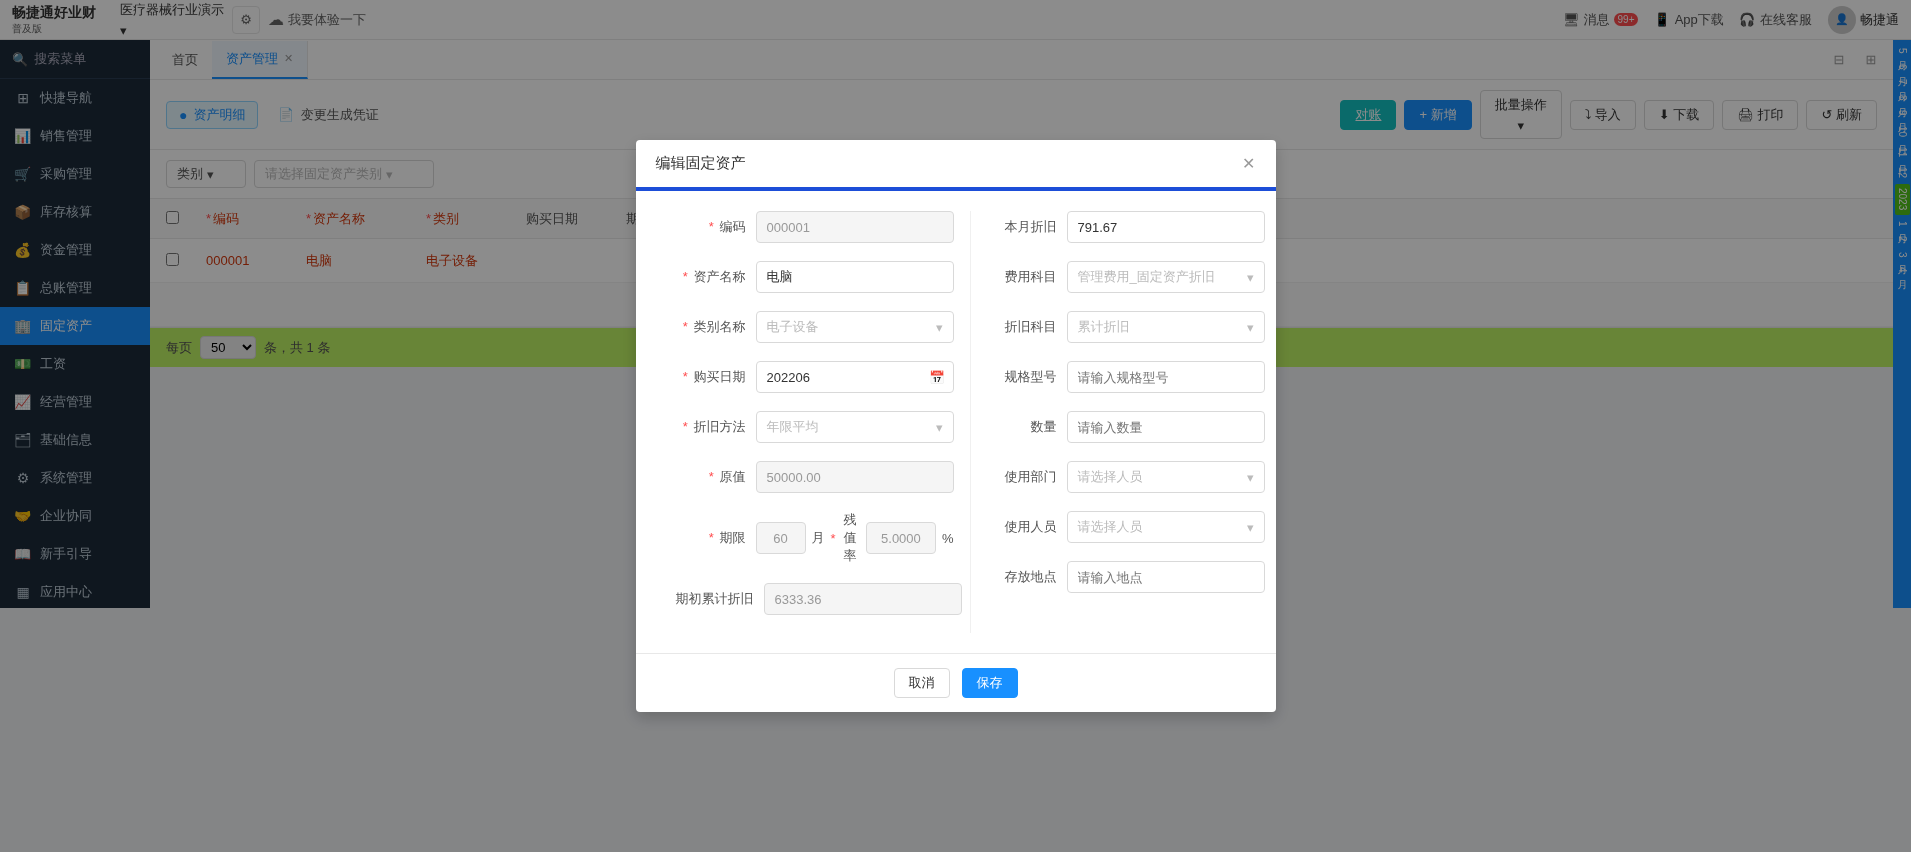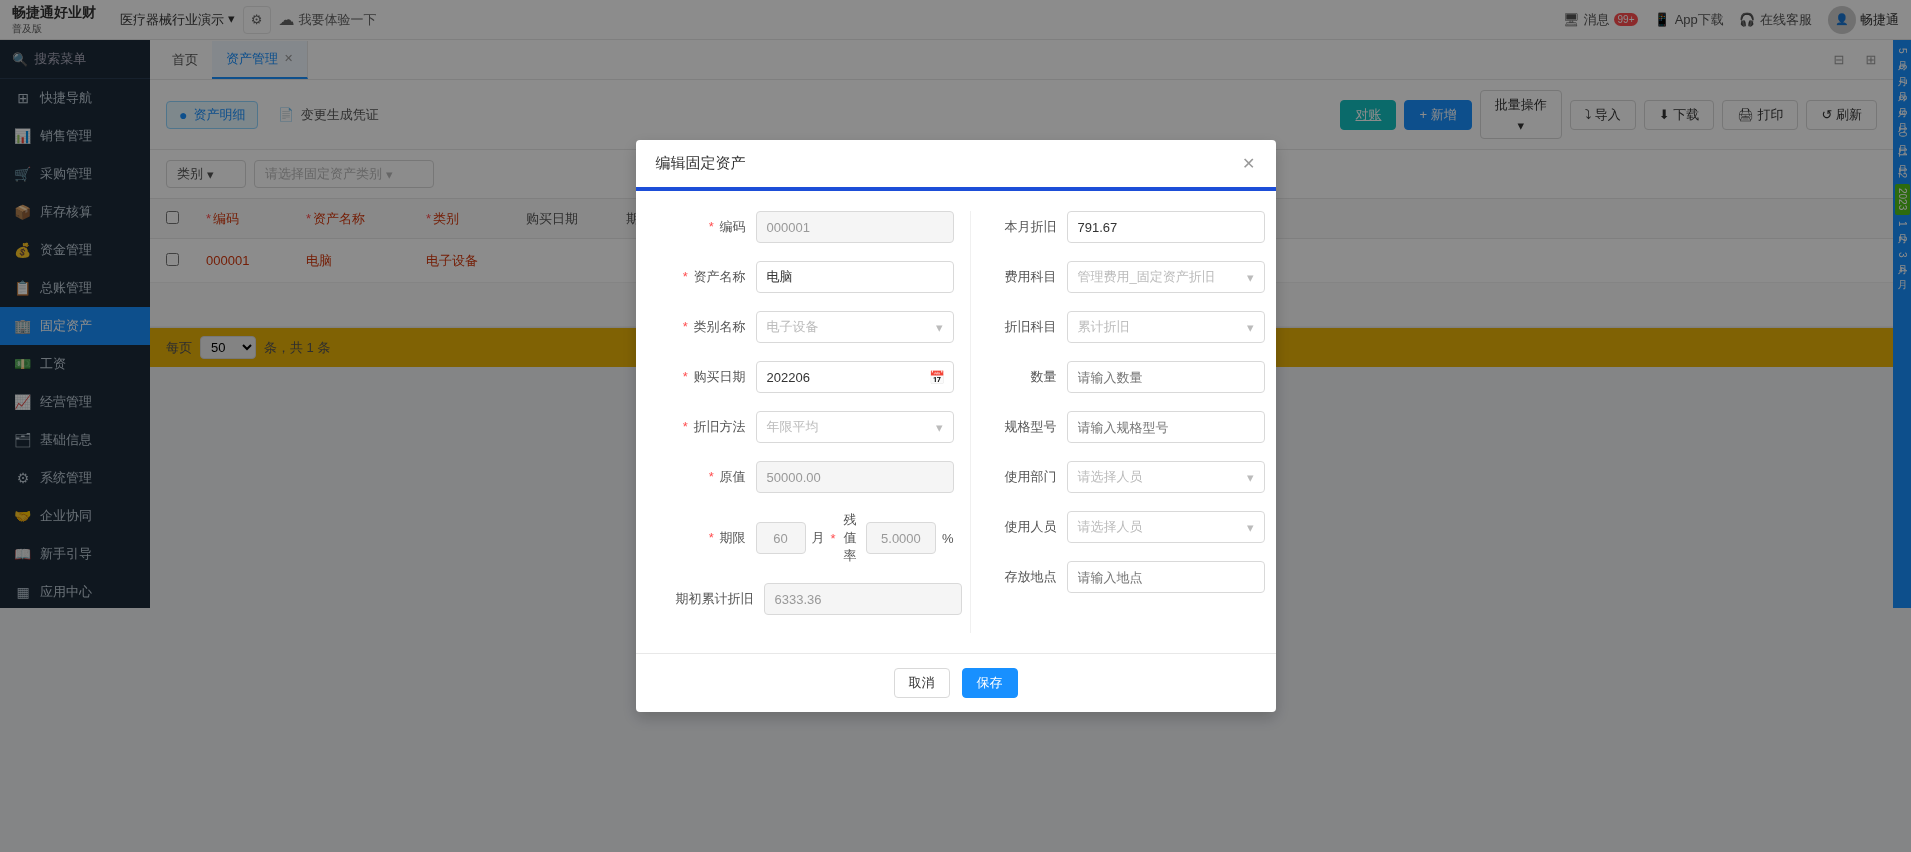--- a/index.html
+++ b/index.html
@@ -12,21 +12,21 @@
     .sidebar { width: 150px; background: #1c2b3a; flex-shrink: 0; display: flex; flex-direction: column; overflow-y: auto; }
     .content-area { flex: 1; display: flex; flex-direction: column; overflow: hidden; background: #f0f2f5; }
     .tab-bar { display: flex; align-items: center; background: #fff; border-bottom: 1px solid #e8e8e8; height: 40px; padding: 0 8px; flex-shrink: 0; }
     .main-content { flex: 1; overflow: auto; padding: 0; position: relative; }
     
     
     .top-bar-left { display: flex; align-items: center; gap: 8px; }
     .logo-area { display: flex; flex-direction: column; align-items: flex-start; margin-right: 16px; }
     .logo-text { font-size: 14px; font-weight: bold; color: #333; }
     .logo-sub { font-size: 10px; color: #666; }
-    .company-selector { display: flex; gap: 4px; font-size: 13px; color: #333; cursor: pointer; }
+    .company-selector { display: flex; gap: 4px; font-size: 13px; color: #333; cursor: pointer; flex-direction: column; }
     .settings-icon-btn { width: 28px; height: 28px; border-radius: 4px; border: 1px solid #e8e8e8; display: flex; align-items: center; justify-content: center; cursor: pointer; color: #666; }
     .experience-btn { display: flex; align-items: center; gap: 4px; color: #666; font-size: 13px; cursor: pointer; }
     .top-bar-right { margin-left: auto; display: flex; align-items: center; gap: 16px; }
     .top-bar-action { display: flex; align-items: center; gap: 4px; color: #555; font-size: 13px; cursor: pointer; }
     .badge { background: #ff4d4f; color: #fff; font-size: 10px; padding: 1px 4px; border-radius: 8px; }
     .user-info { display: flex; align-items: center; gap: 4px; }
     .user-avatar { width: 28px; height: 28px; border-radius: 50%; background: #ccc; display: flex; align-items: center; justify-content: center; color: #fff; font-size: 11px; }
     
     
     .sidebar-search { display: flex; align-items: center; gap: 6px; padding: 10px 12px; color: #aab; font-size: 13px; cursor: pointer; border-bottom: 1px solid #2a3d52; }
@@ -66,21 +66,21 @@
     .col-name { width: 120px; flex-shrink: 0; color: #d4380d; }
     .col-type { width: 100px; flex-shrink: 0; color: #d4380d; }
     .col-date { width: 100px; flex-shrink: 0; }
     .col-period { width: 80px; flex-shrink: 0; }
     .col-value { width: 100px; flex-shrink: 0; }
     .col-depreciation { width: 110px; flex-shrink: 0; }
     .col-accum { width: 120px; flex-shrink: 0; }
     .col-netval { width: 100px; flex-shrink: 0; }
     .col-actions { flex: 1; }
     .required-star { color: #ff4d4f; margin-right: 2px; }
-    .table-footer { display: flex; align-items: center; padding: 8px 16px; background: #eab308; border-top: 1px solid #e8e8e8; gap: 8px; font-size: 13px; color: #555; }
+    .table-footer { display: flex; align-items: center; padding: 8px 16px; background: #bef264; border-top: 1px solid #e8e8e8; gap: 8px; font-size: 13px; color: #555; }
     .page-select { padding: 2px 6px; border: 1px solid #d9d9d9; border-radius: 4px; font-size: 13px; }
     
     
     .right-mini { width: 18px; background: #1890ff; display: flex; flex-direction: column; align-items: center; padding: 4px 0; gap: 2px; flex-shrink: 0; }
     .right-mini-item { color: #fff; font-size: 10px; writing-mode: vertical-rl; padding: 4px 2px; cursor: pointer; }
     
     
     .modal-overlay { position: fixed; top: 0; left: 0; width: 100%; height: 100%; background: rgba(0,0,0,0.45); z-index: 1000; display: flex; align-items: center; justify-content: center; }
     .modal { background: #fff; border-radius: 4px; width: 640px; max-height: 80vh; box-shadow: 0 6px 16px rgba(0,0,0,0.2); display: flex; flex-direction: column; }
     .modal-header { display: flex; align-items: center; justify-content: space-between; padding: 14px 20px; border-bottom: 4px solid #1d4ed8; }
@@ -486,30 +486,30 @@
               <span>折旧科目</span>
             </div>
             <div class="form-select">
               <span>累计折旧</span>
               <span>▾</span>
             </div>
           </div>
 
           <div class="form-row">
             <div class="form-label">
+              <span>规格型号</span>
+            </div>
+            <input class="form-input" type="text" placeholder="请输入规格型号" style="">
+          </div>
+
+          <div class="form-row">
+            <div class="form-label">
               <span>数量</span>
             </div>
             <input class="form-input" type="text" placeholder="请输入数量" style="">
-          </div>
-
-          <div class="form-row">
-            <div class="form-label">
-              <span>规格型号</span>
-            </div>
-            <input class="form-input" type="text" placeholder="请输入规格型号" style="">
           </div>
 
           <div class="form-row">
             <div class="form-label">
               <span>使用部门</span>
             </div>
             <div class="form-select">
               <span style="color:#bbb;">请选择人员</span>
               <span>▾</span>
             </div>

